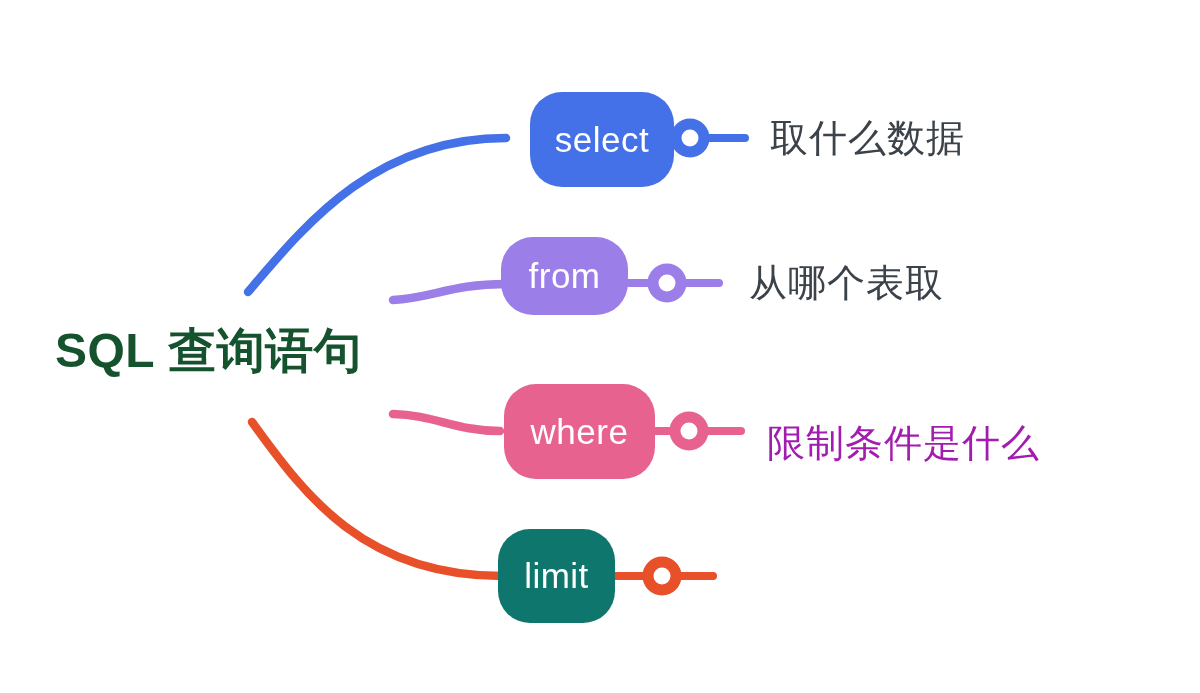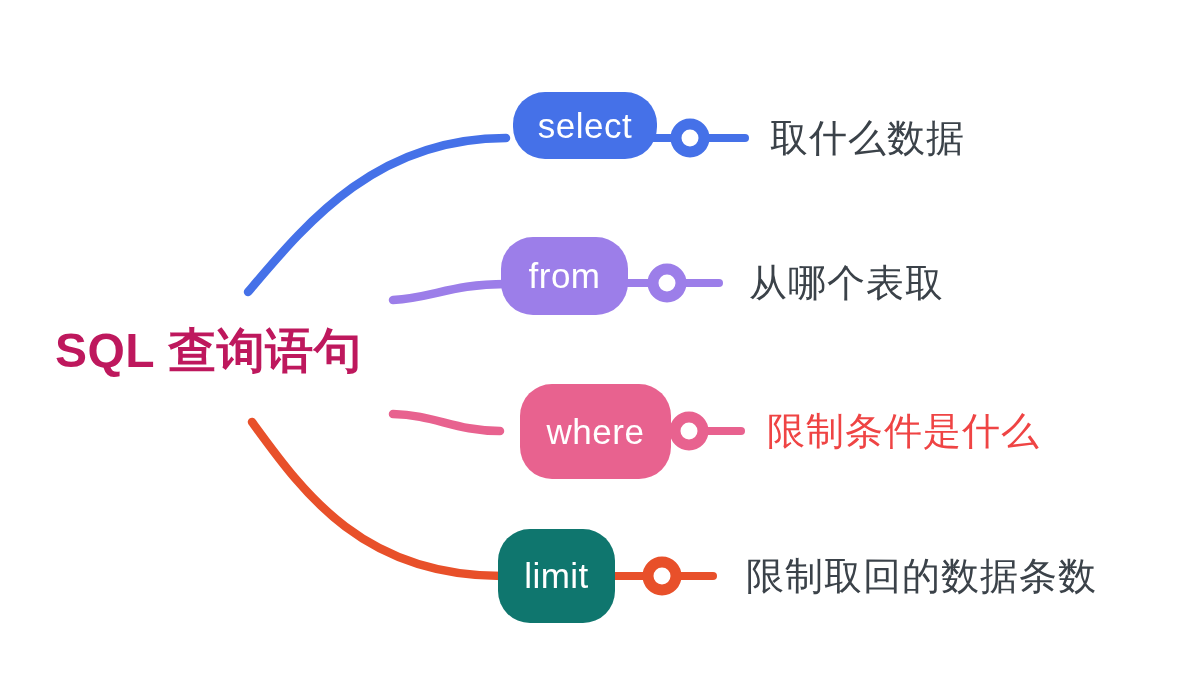--- a/index.html
+++ b/index.html
@@ -49,23 +49,23 @@
     position: absolute;
     display: flex;
     align-items: center;
     justify-content: center;
     border-radius: 32px;
     color: #ffffff;
     font-size: 35px;
     letter-spacing: 0.5px;
     white-space: nowrap;
   }
-  .node-select { left: 513px; top: 92px;  width: 144px; height: 67px; }
+  .node-select { left: 530px; top: 92px;  width: 144px; height: 95px; }
   .node-from   { left: 501px; top: 237px; width: 127px; height: 78px; }
-  .node-where  { left: 520px; top: 384px; width: 151px; height: 95px; }
+  .node-where  { left: 504px; top: 384px; width: 151px; height: 95px; }
   .node-limit  { left: 498px; top: 529px; width: 117px; height: 94px; }
   .desc {
     position: absolute;
     font-size: 38px;
     line-height: 44px;
     letter-spacing: 1px;
     white-space: nowrap;
   }
   .desc-select { left: 770px; top: 116px; }
   .desc-from   { left: 749px; top: 261px; }
@@ -88,25 +88,24 @@
     <line x1="626" y1="283" x2="719" y2="283" stroke="#9C7EE9"></line>
     <line x1="645" y1="431" x2="741" y2="431" stroke="#E8628F"></line>
     <line x1="613" y1="576" x2="713" y2="576" stroke="#E8502A"></line>
 
     <circle cx="690" cy="138" r="14" stroke="#4571E8"></circle>
     <circle cx="667" cy="283" r="14" stroke="#9C7EE9"></circle>
     <circle cx="689" cy="431" r="14" stroke="#E8628F"></circle>
     <circle cx="662" cy="576" r="14" stroke="#E8502A"></circle>
   </svg>
 
-  <div class="root" style="color: #be185d;">SQL 查询语句</div>
+  <div class="root" style="color: #14532d;">SQL 查询语句</div>
 
   <div class="node node-select" style="background-color: rgb(69, 113, 232);">select</div>
   <div class="node node-from" style="background-color: rgb(156, 126, 233);">from</div>
   <div class="node node-where" style="background-color: rgb(232, 98, 143);">where</div>
   <div class="node node-limit" style="background-color: #0f766e;">limit</div>
 
   <div class="desc desc-select" style="color: rgb(59, 66, 73);">取什么数据</div>
   <div class="desc desc-from" style="color: rgb(59, 66, 73);">从哪个表取</div>
-  <div class="desc desc-where" style="color: #ef4444;">限制条件是什么</div>
-  <div class="desc desc-limit" style="color: rgb(59, 66, 73);">限制取回的数据条数</div>
+  <div class="desc desc-where" style="color: #a21caf; margin-top: 12px;">限制条件是什么</div>
 
 </div>
 
 </body></html>

